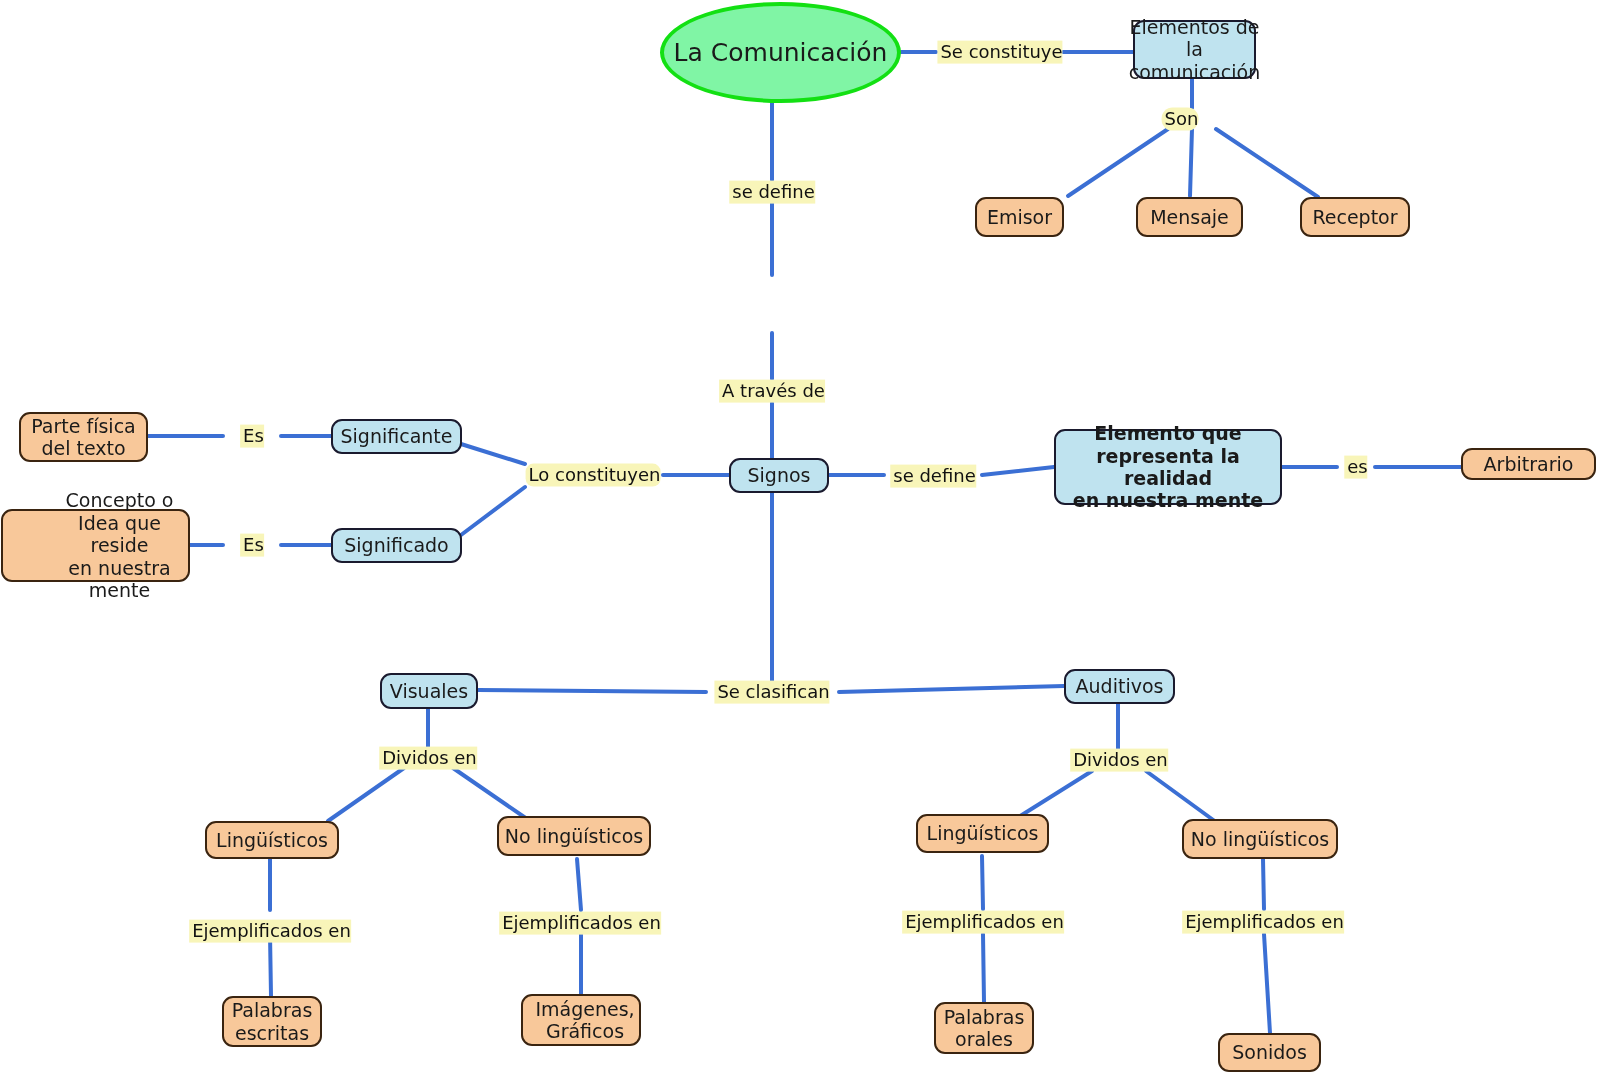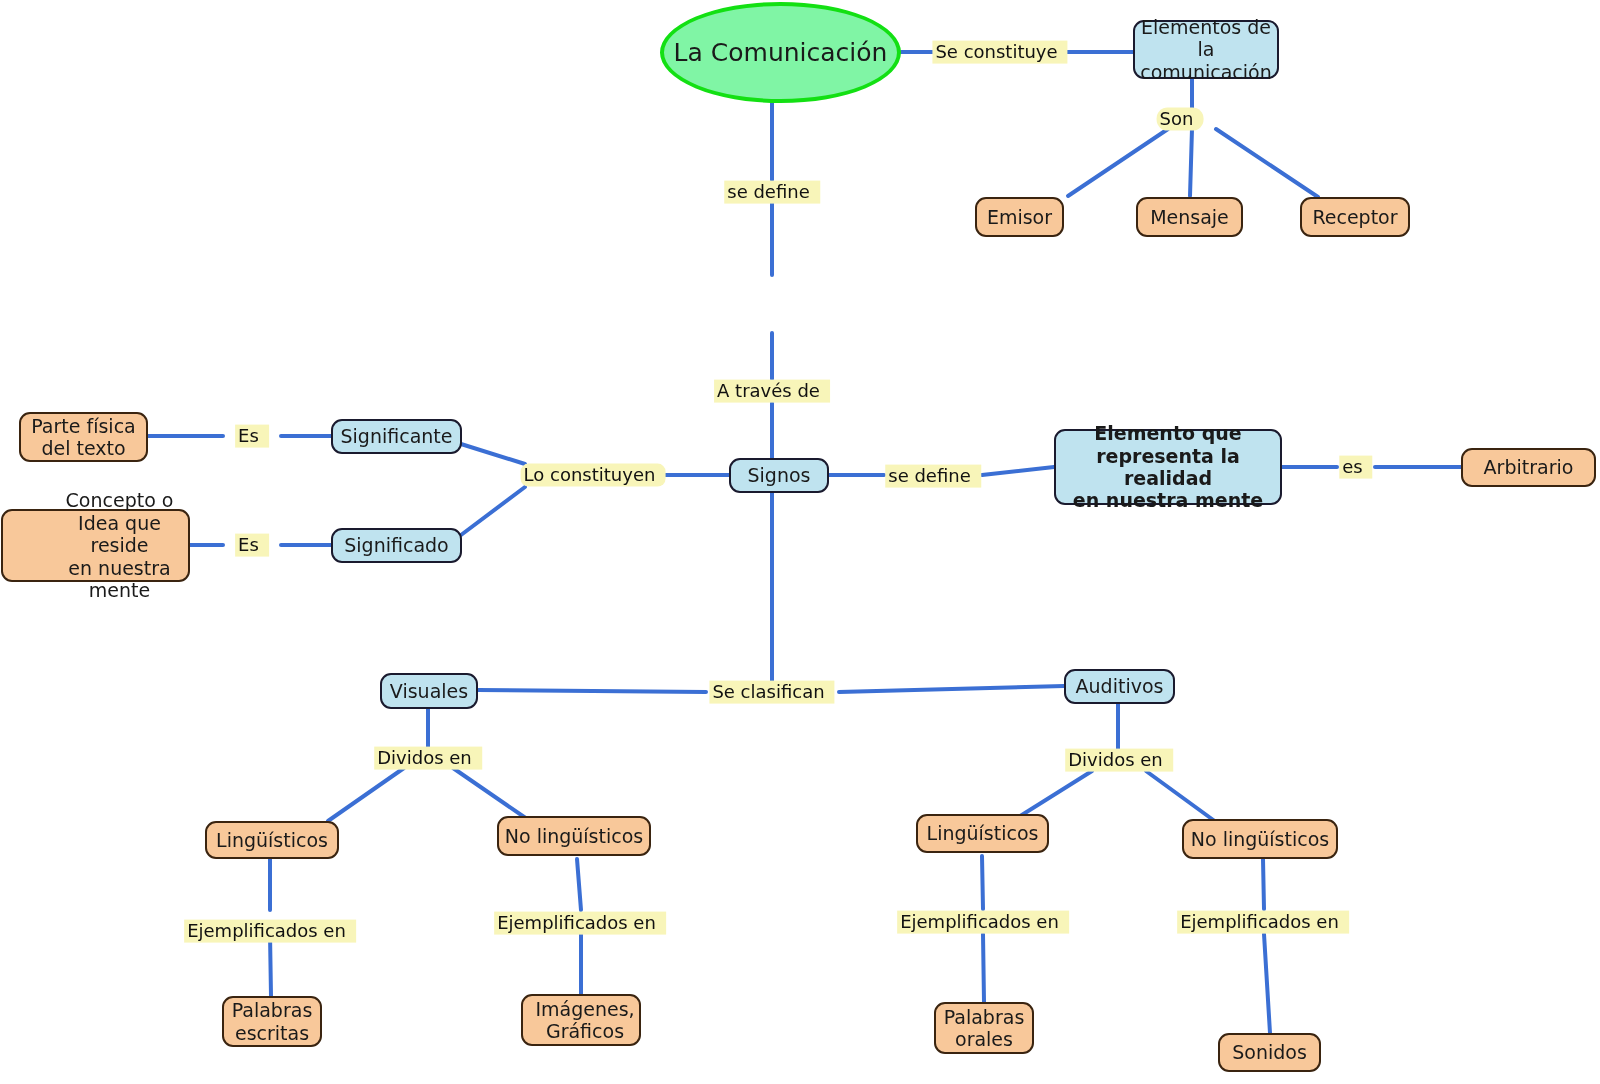--- a/index.html
+++ b/index.html
@@ -50,21 +50,21 @@
     background: #80f5a5;
     border: 4px solid #13e013;
     border-radius: 50%;
     font-size: 25px;
   }
   .link-label {
     position: absolute;
     background: #f8f5b9;
     color: #111111;
     font-size: 18px;
-    padding: 1px 10px 2px 3px;
+    padding: 1px 0 2px 3px;
     white-space: nowrap;
     z-index: 4;
     transform: translate(-50%, -50%);
     line-height: 1.1;
   }
 </style>
 </head>
 <body>
 
 <div id="canvas">
@@ -130,21 +130,21 @@
 
       <line x1="1263" y1="859" x2="1264" y2="909"></line>
       <line x1="1264" y1="934" x2="1270" y2="1033"></line>
     </g>
   </svg>
 
   <div class="node root" style="left:660px; top:2px; width:241px; height:101px;">
     <span>La Comunicación</span>
   </div>
 
-  <div class="node concept" style="left:1133px; top:20px; width:146px; height:59px;">
+  <div class="node concept" style="left:1133px; top:20px; width:123px; height:59px;">
     <span>Elementos de
 la comunicación</span>
   </div>
   <div class="node example" style="left:975px; top:197px; width:89px; height:40px;">
     <span>Emisor</span>
   </div>
   <div class="node example" style="left:1136px; top:197px; width:107px; height:40px;">
     <span>Mensaje</span>
   </div>
   <div class="node example" style="left:1300px; top:197px; width:110px; height:40px;">
@@ -169,21 +169,21 @@
     <span>Concepto o
 Idea que reside
 en nuestra mente</span>
   </div>
 
   <div class="node concept" style="left:1054px; top:429px; width:228px; height:76px;font-weight:bold;">
     <span>Elemento que
 representa la realidad
 en nuestra mente</span>
   </div>
-  <div class="node example" style="left:1461px; top:448px; width:135px; height:39px;">
+  <div class="node example" style="left:1461px; top:448px; width:135px; height:32px;">
     <span>Arbitrario</span>
   </div>
 
   <div class="node concept" style="left:380px; top:673px; width:98px; height:36px;">
     <span>Visuales</span>
   </div>
   <div class="node concept" style="left:1064px; top:669px; width:111px; height:35px;">
     <span>Auditivos</span>
   </div>
 

